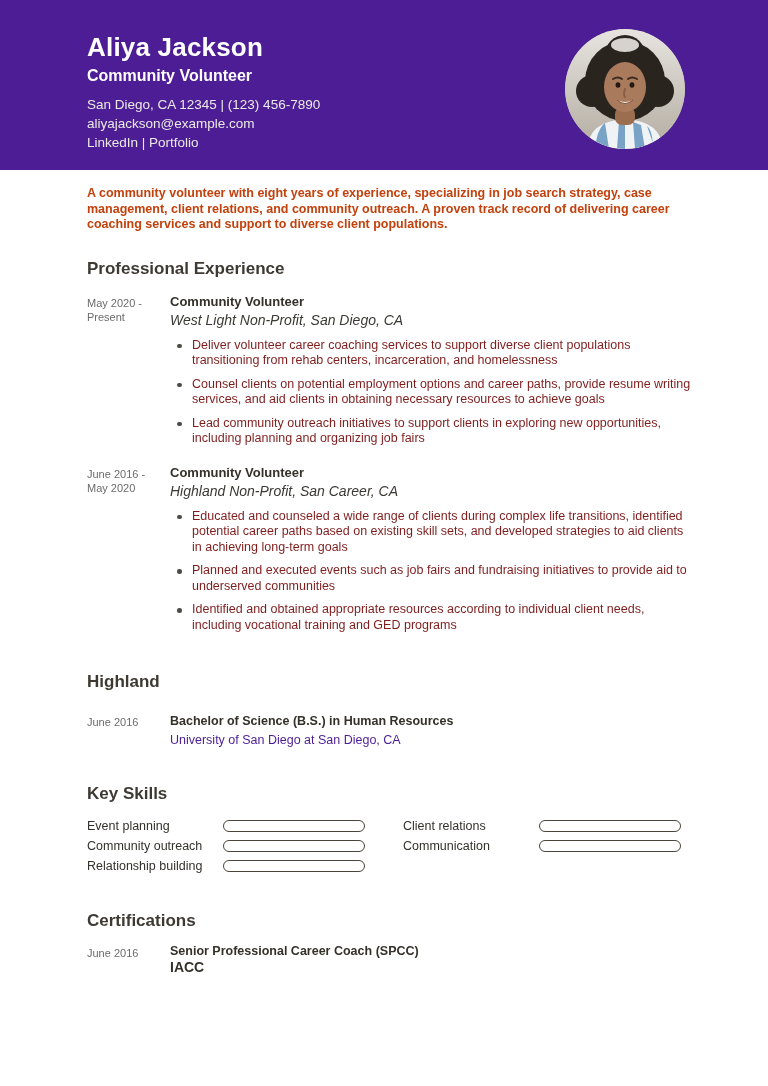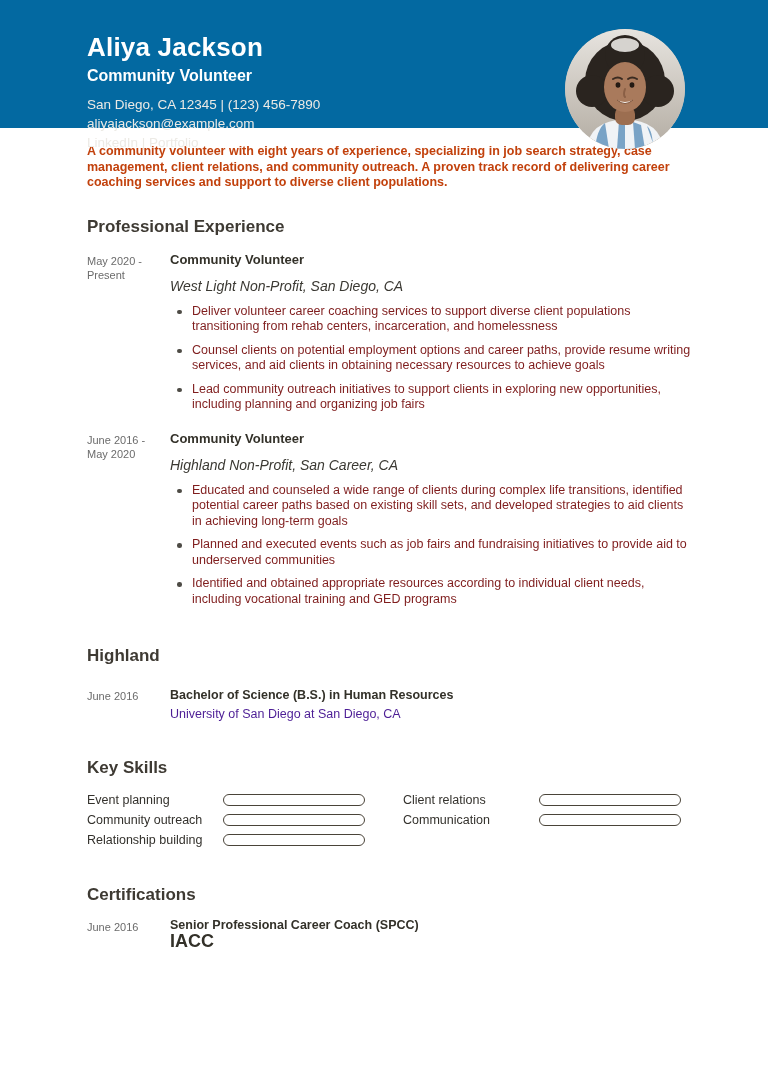--- a/index.html
+++ b/index.html
@@ -5,21 +5,21 @@
   * { margin: 0; padding: 0; box-sizing: border-box; }
   html, body { background: #e9e9e9; }
   body { font-family: "Liberation Sans", sans-serif; }
   .page {
     width: 768px; height: 1086px; background: #ffffff;
     position: relative; overflow: hidden; margin: 0 auto;
   }
 
   
   .header {
-    background: #0369a1; height: 128px; position: relative;
+    background: #4c1d95; height: 170px; position: relative;
     padding: 33px 0 4px 87px; color: #ffffff;
   }
   .name { font-size: 26px; font-weight: 700; line-height: 28px; letter-spacing: 0.2px; }
   .job-headline { font-size: 16px; font-weight: 700; margin-top: 6px; line-height: 18px; }
   .contact { margin-top: 10px; font-size: 13.5px; line-height: 19px; color: #eceae5; }
   .contact .row { white-space: nowrap; }
   .avatar {
     position: absolute; top: 29px; right: 83px;
     width: 120px; height: 120px; border-radius: 50%; overflow: hidden;
     background: #c9c4bc;
@@ -40,21 +40,21 @@
   .sec-skills     .section-heading { margin-top: 37px; margin-bottom: 13px; }
   .sec-certs      .section-heading { margin-top: 36px; margin-bottom: 14px; }
 
   .entry { display: grid; grid-template-columns: 83px 1fr; }
   .entry + .entry { margin-top: 10px; }
   .dates {
     font-size: 11px; color: #6b6b6b; line-height: 14px; padding-top: 2px;
     padding-right: 12px;
   }
   .entry-title { font-size: 13px; font-weight: 700; color: #333129; line-height: 15px; }
-  .company { font-size: 14px; font-style: italic; color: #3b3933; margin-top: 11px; line-height: 17px; }
+  .company { font-size: 14px; font-style: italic; color: #3b3933; margin-top: 3px; line-height: 17px; }
   ul.bullets { list-style: none; margin-top: 9px; }
   ul.bullets li {
     position: relative; padding-left: 22px; font-size: 12.5px; color: #7f1d1d;
     line-height: 15.5px; margin-bottom: 8px;
   }
   ul.bullets li::before {
     content: ""; position: absolute; left: 7px; top: 6px;
     width: 4.5px; height: 4.5px; border-radius: 50%; background: #4d4b45;
   }
   .edu-degree { font-size: 12.5px; font-weight: 700; color: #333129; line-height: 16px; }
@@ -65,21 +65,21 @@
   .skill-row { display: flex; align-items: center; height: 20px; }
   .skill-label { flex: 0 0 136px; font-size: 12.5px; color: #33312c; }
   .skill-bar {
     flex: 0 0 142px; height: 12px; border: 1.5px solid #4a4439;
     border-radius: 7px; background: #ffffff; overflow: hidden;
   }
   .skill-fill { height: 100%; background: #4a4439; border-radius: 7px; }
 
   
   .cert-title { font-size: 12.5px; font-weight: 700; color: #333129; line-height: 15px; }
-  .cert-org   { font-size: 18px; font-weight: 700; color: #333129; line-height: 15px; margin-top: 1px; }
+  .cert-org   { font-size: 14px; font-weight: 700; color: #333129; line-height: 15px; margin-top: 1px; }
 </style>
 </head>
 <body>
 
 <div class="page">
 
   <header class="header">
     <div class="name">Aliya Jackson</div>
     <div class="job-headline">Community Volunteer</div>
     <div class="contact">

